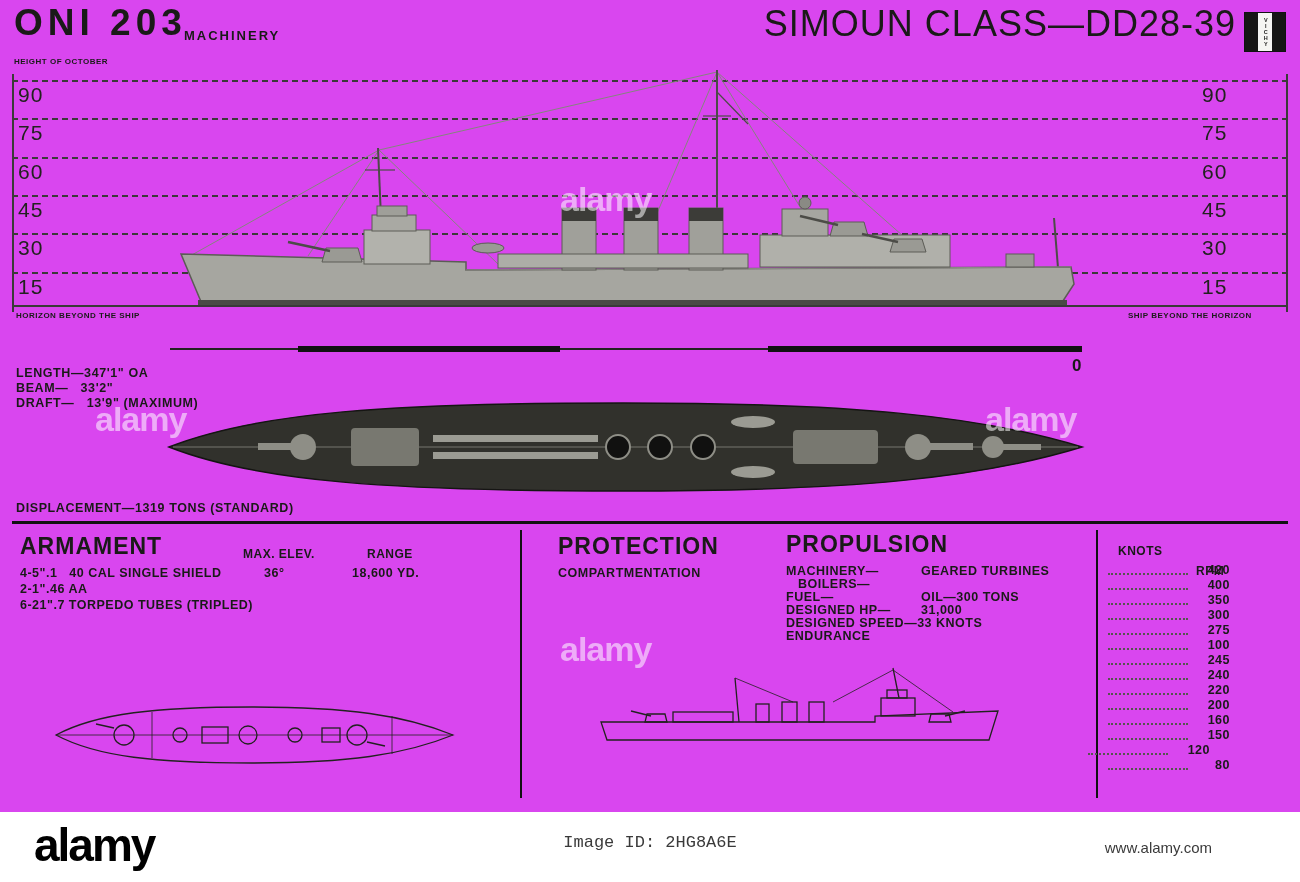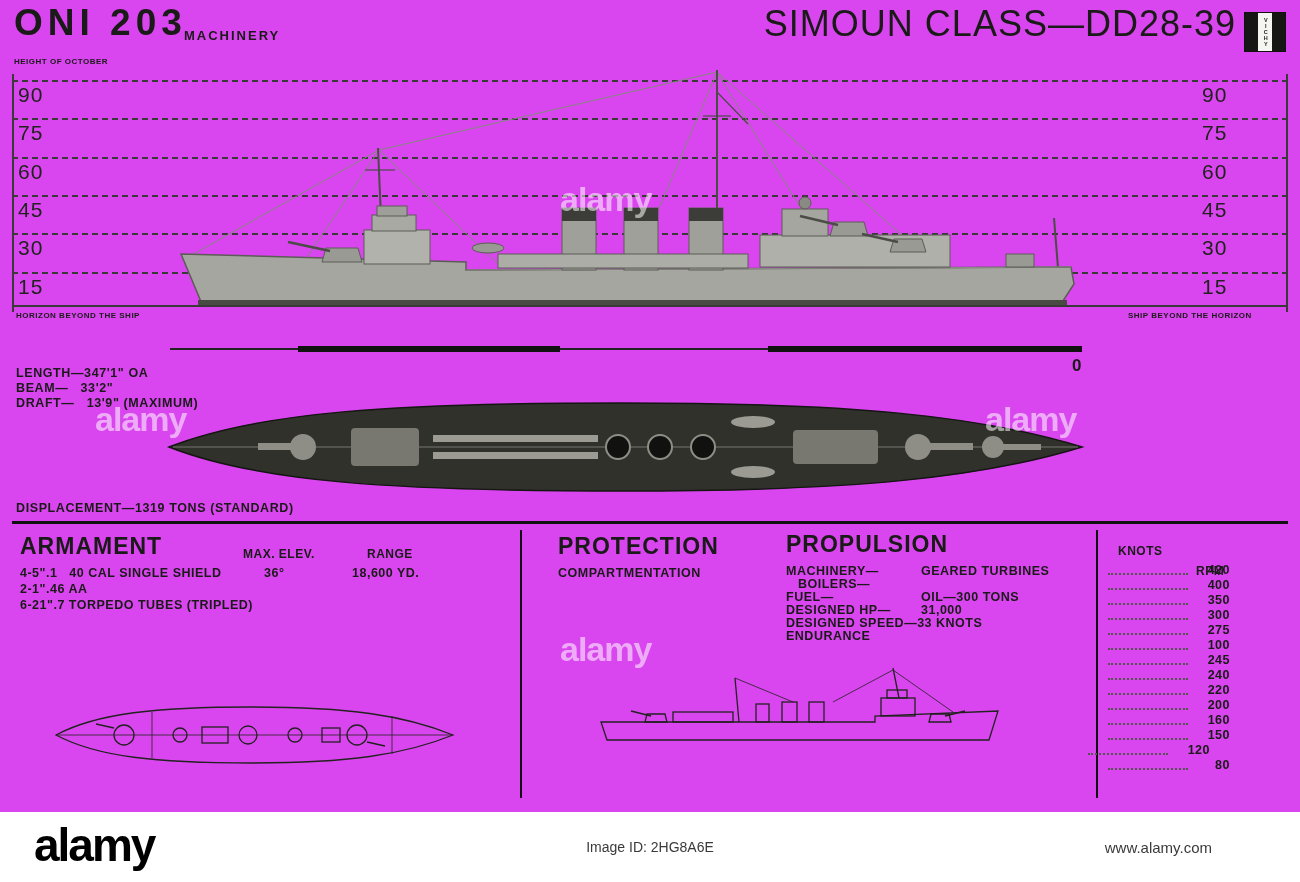--- a/index.html
+++ b/index.html
@@ -37,21 +37,21 @@
   .col-hdr{font-size:12px;font-weight:bold;letter-spacing:.5px;}
   
   .rpm-row{display:flex;align-items:flex-end;width:122px;font-size:12.5px;font-weight:bold;justify-content:space-between;}
   .leader{flex:1;border-bottom:2px dotted #55554f;height:10px;margin-right:6px;margin-bottom:2px;}
   .rpm-val{width:36px;text-align:right;letter-spacing:.5px;}
   
   .ghost{position:absolute;font-size:34px;font-weight:bold;color:rgba(255,255,255,.55);pointer-events:none;letter-spacing:-1px;}
   
   .footer{left:0;bottom:0;width:1300px;height:70px;background:#ffffff;}
   .brand{position:absolute;left:34px;top:6px;font-size:46px;font-weight:bold;letter-spacing:-2px;color:#000;}
-  .image-id{position:absolute;left:50%;transform:translateX(-50%);top:27px;font-size:14px;color:#3a3a3a;}
+  .image-id{position:absolute;left:50%;transform:translateX(-50%);top:21px;font-size:17px;color:#3a3a3a;font-family:Liberation Mono, monospace;}
   .site{position:absolute;right:88px;top:27px;font-size:15px;color:#3a3a3a;}
 </style>
 </head>
 <body>
 
 <div class="page">
 
   <div class="abs doc-id">ONI 203</div>
   <div class="abs classification">MACHINERY</div>
   <div class="abs observer">HEIGHT OF OCTOBER</div>

